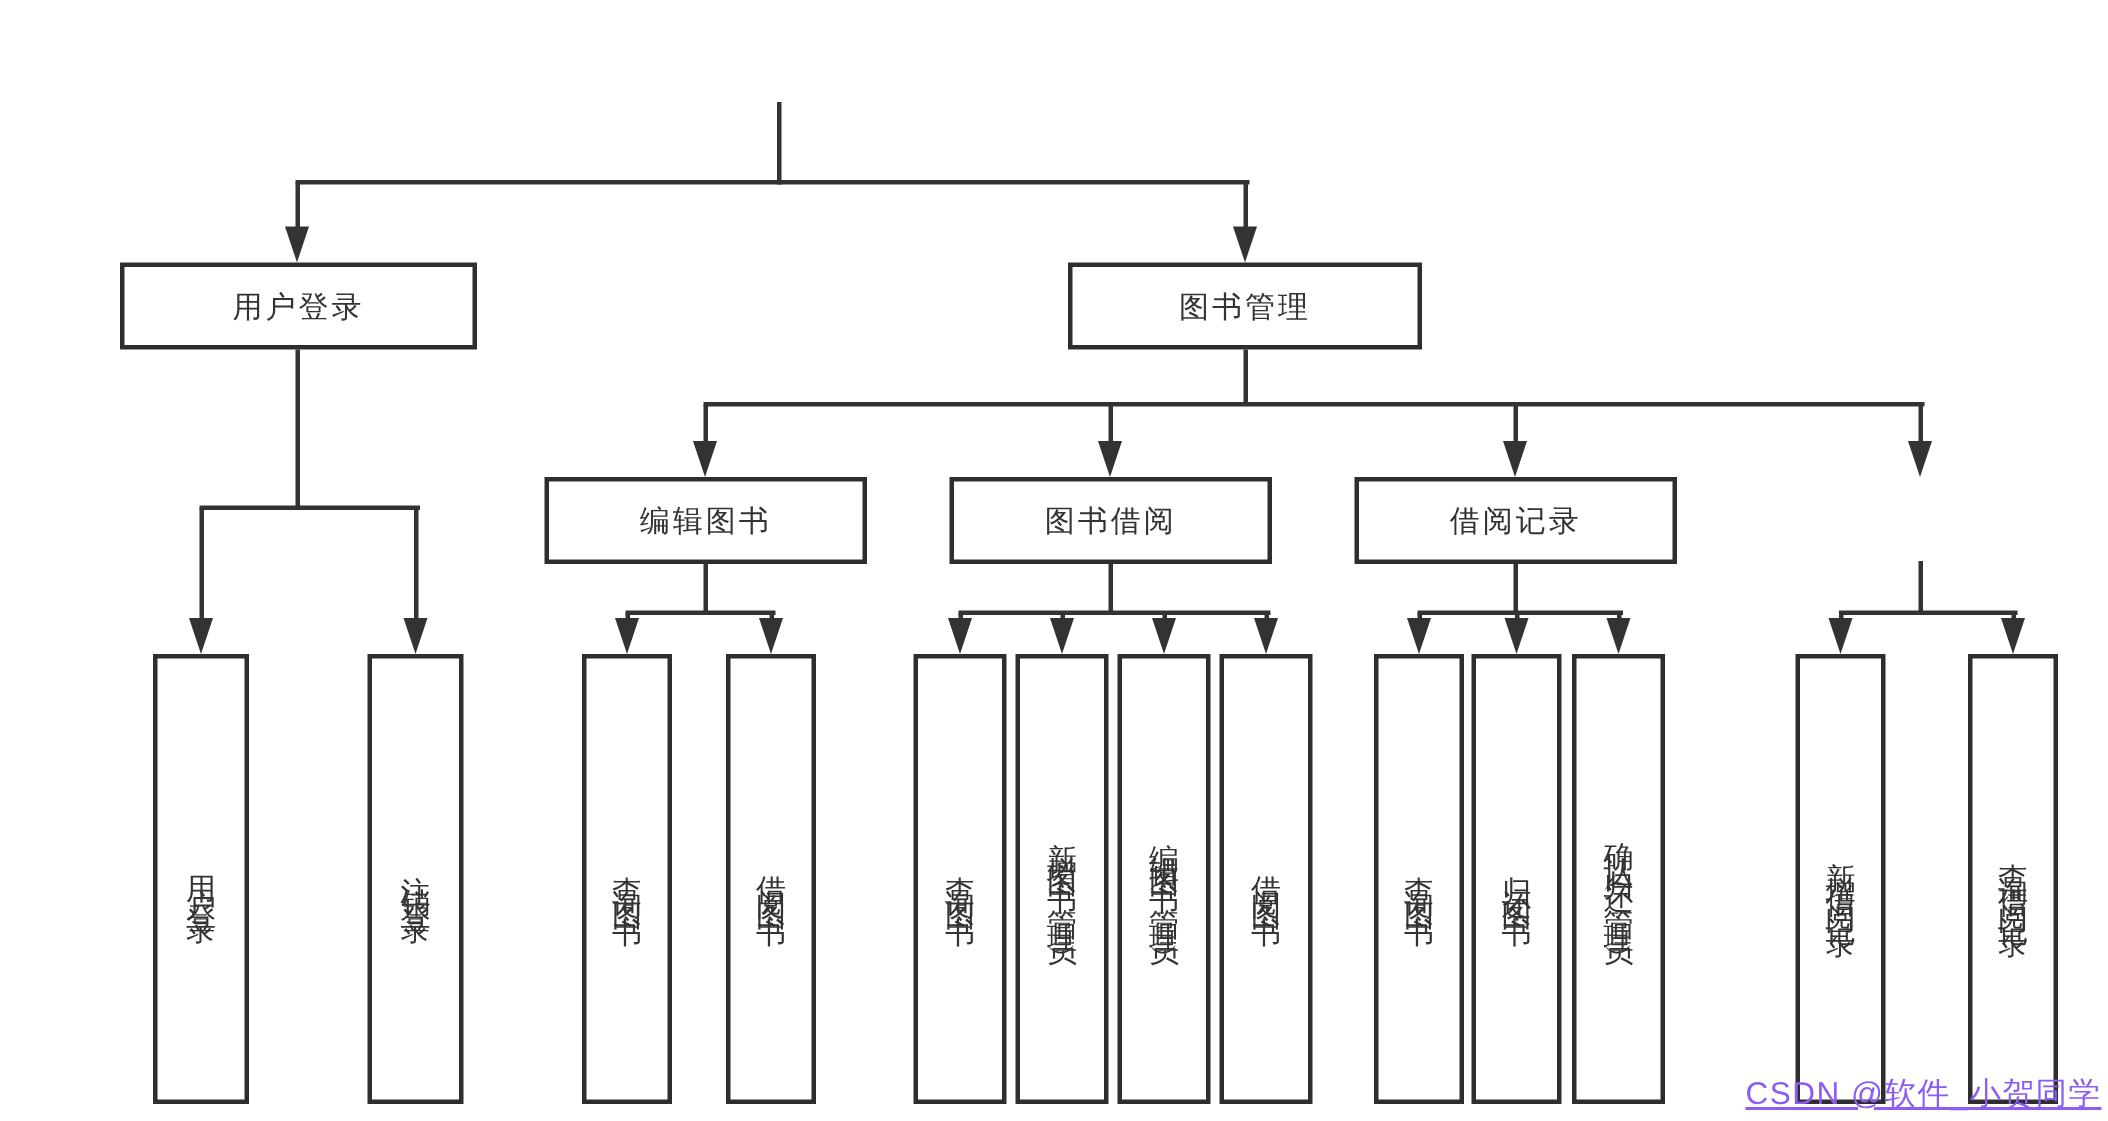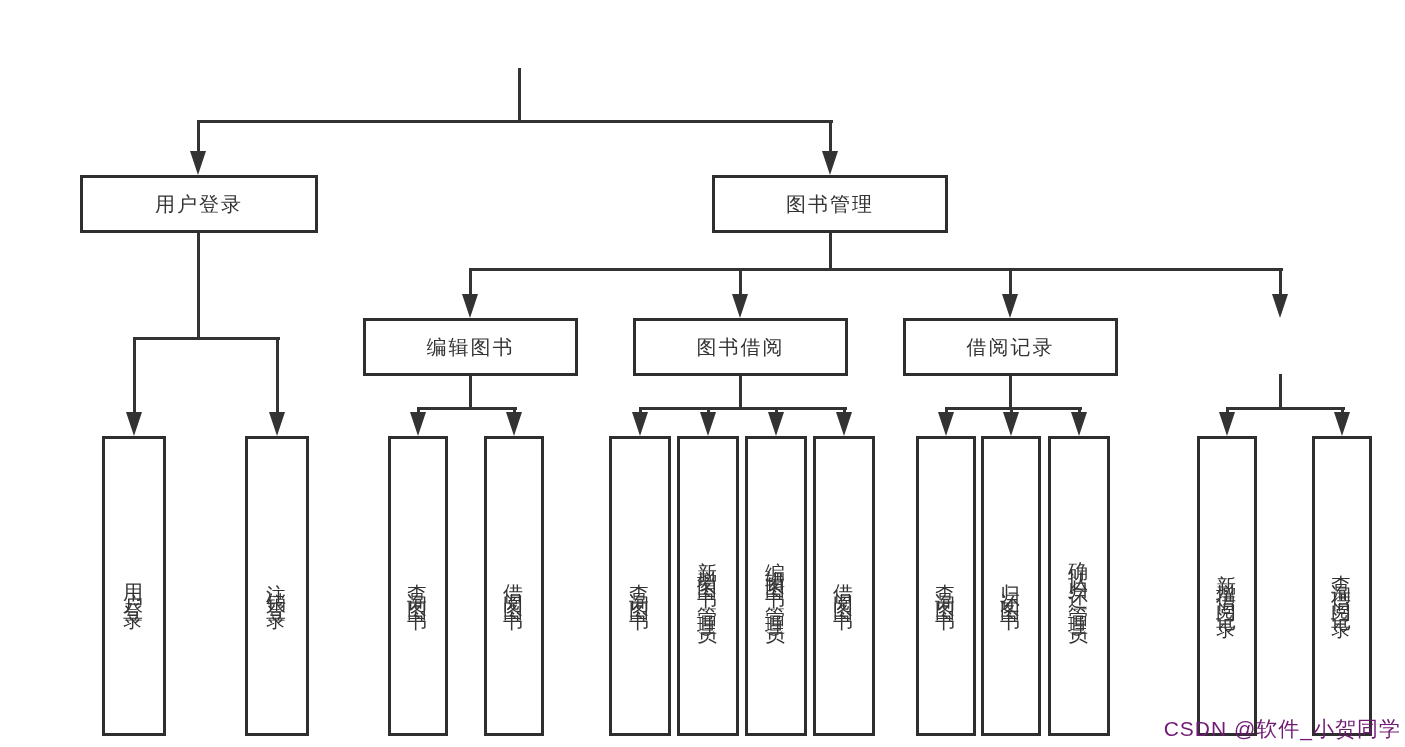--- a/index.html
+++ b/index.html
@@ -46,24 +46,25 @@
     height: 0;
     border-left: 8px solid transparent;
     border-right: 8px solid transparent;
     border-top: 24px solid #333333;
     z-index: 1;
   }
   .watermark {
     position: absolute;
     right: 4px;
     bottom: 4px;
-    color: #701a75;
+    color: #8b5cf6;
     font-size: 21px;
     letter-spacing: 1px;
     z-index: 5;
+    text-decoration: underline;
   }
 </style>
 </head>
 <body>
 
 <div class="canvas">
   <div class="watermark">CSDN @软件_小贺同学</div>
 <div class="line" style="left: 518px; top: 68px; width: 3px; height: 55px;"></div>
     <div class="line" style="left: 197px; top: 120px; width: 636px; height: 3px;"></div>
     <div class="line" style="left: 197px; top: 122px; width: 3px; height: 34px;"></div>

